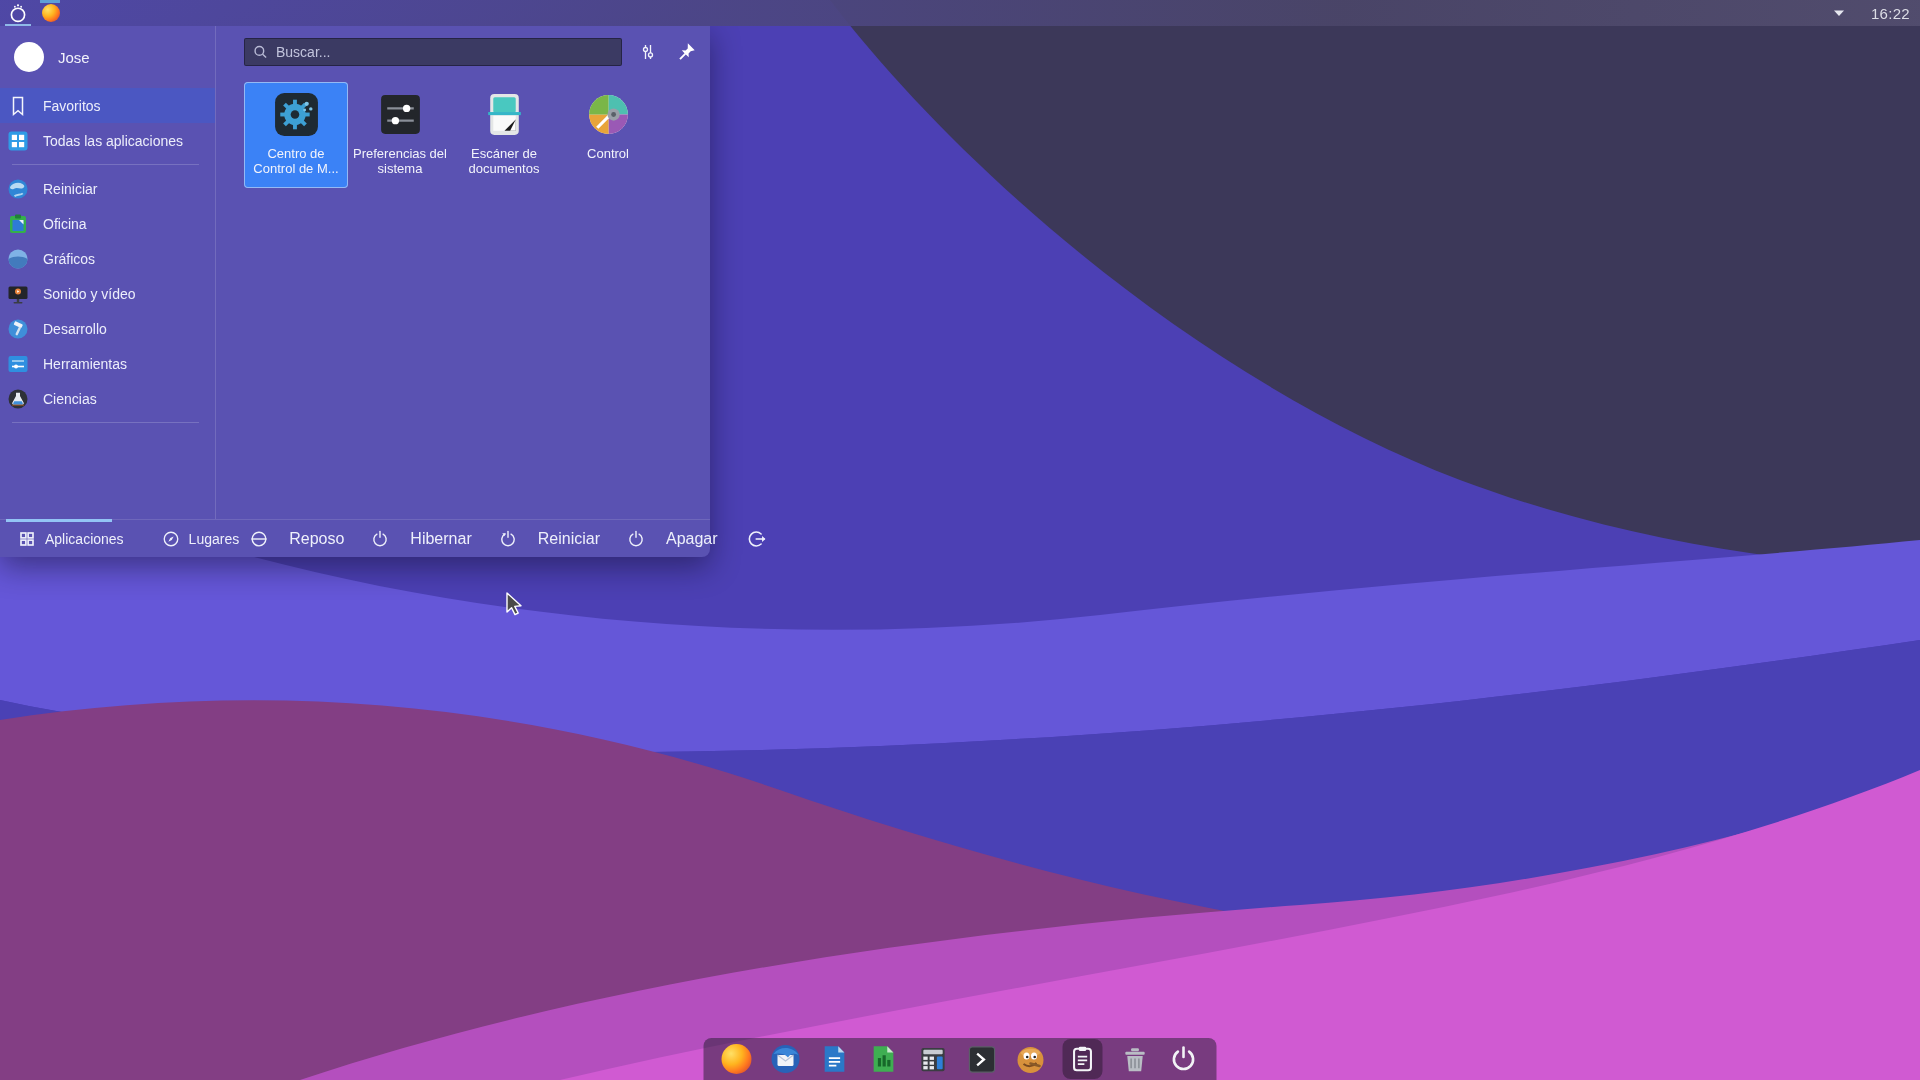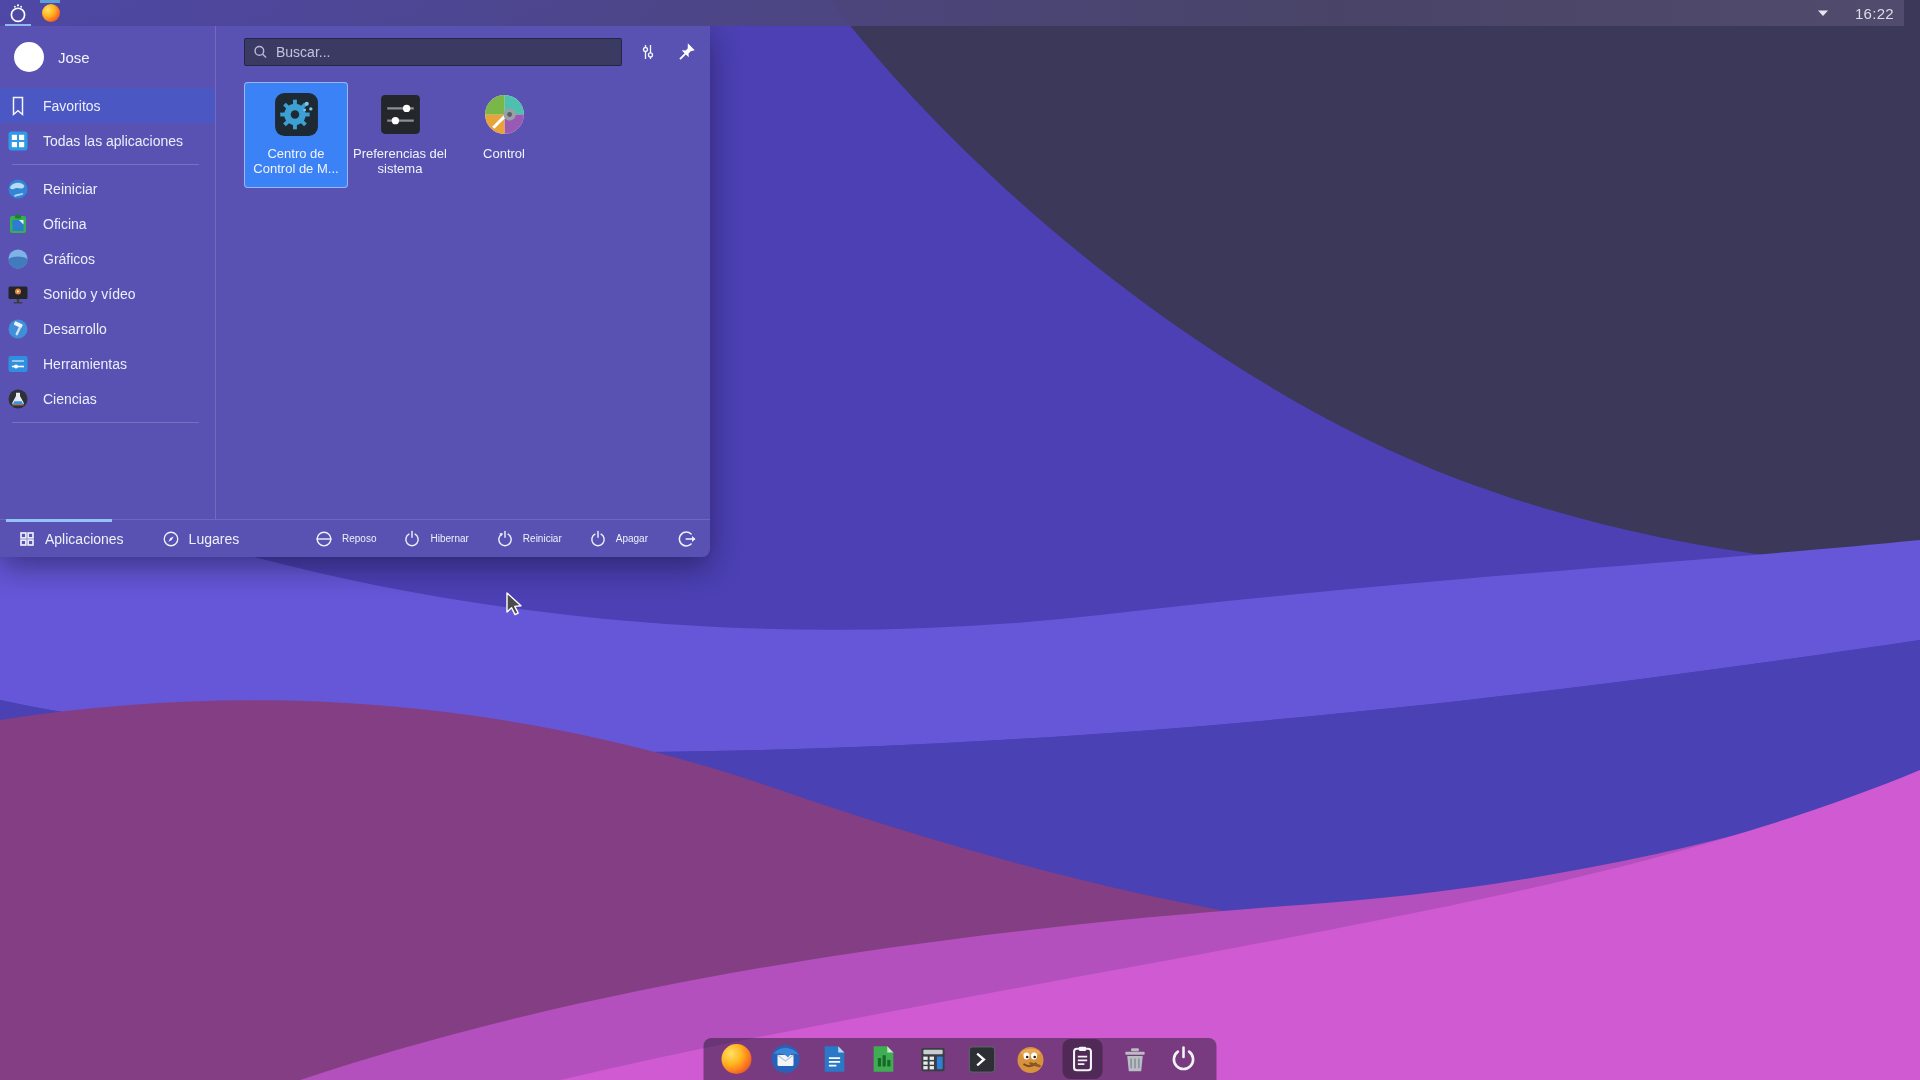--- a/index.html
+++ b/index.html
@@ -1,21 +1,21 @@
 <!DOCTYPE html>
 <html><head>
 <meta charset="utf-8">
 <style>
   * { margin:0; padding:0; box-sizing:border-box; }
   html,body { width:1920px; height:1080px; overflow:hidden; font-family:"Liberation Sans",sans-serif; }
   .stage { position:relative; width:1920px; height:1080px; background:#4c40b4; }
   .wallpaper { position:absolute; inset:0; }
 
   
-  .panel { position:absolute; top:0; left:0; right:16px; height:26px; z-index:30;
+  .panel { position:absolute; top:0; left:0; right:0; height:26px; z-index:30;
     background:linear-gradient(90deg, rgba(79,72,165,.96) 0%, rgba(76,70,130,.94) 40%, rgba(74,69,104,.94) 70%, rgba(82,77,110,.94) 100%);
     display:flex; align-items:center; }
   .panel-launcher { position:relative; width:36px; height:26px; display:flex; align-items:center; justify-content:center; cursor:pointer; }
   .panel-launcher .underline { position:absolute; bottom:0; left:5px; width:26px; height:2px; background:#8fb9e8; }
   .panel-task { position:relative; width:30px; height:26px; display:flex; align-items:center; justify-content:center; }
   .panel-task .topline { position:absolute; top:0; left:4px; width:20px; height:3px; background:#5e9fd6; }
   .ff-mini { width:18px; height:18px; border-radius:50%;
     background:radial-gradient(circle at 32% 32%, #ffe066, #ffb41f 38%, #ff7a1f 62%, #e3562a 80%, #a24b86 100%); }
   .panel-right { margin-left:auto; display:flex; align-items:center; gap:26px; padding-right:10px; }
   .clock { font-size:15px; color:#dcdde6; letter-spacing:.3px; }
@@ -49,21 +49,21 @@
     padding-top:8px; gap:7px; cursor:pointer; }
   .tile.selected { background:#3b82f6; box-shadow:inset 0 0 0 1px rgba(165,195,245,.85); }
   .tile-label { font-size:13px; line-height:1.18; color:#f2f3fb; text-align:center; padding:0 3px; }
 
   .footer { height:38px; border-top:1px solid rgba(255,255,255,.12); position:relative;
     display:flex; align-items:center; padding:0 8px; }
   .tab-indicator { position:absolute; top:-1px; left:6px; width:106px; height:3px; background:#93c4f5; }
   .tab { display:flex; align-items:center; gap:9px; color:#eef0fb; font-size:14px; padding:0 10px; height:100%; cursor:pointer; }
   .tab + .tab { margin-left:18px; }
   .session { margin-left:auto; display:flex; align-items:center; gap:26px; padding-right:4px; }
-  .action { display:flex; align-items:center; gap:8px; font-size:10px; color:#eef0fb; cursor:pointer;text-align:right; }
+  .action { display:flex; align-items:center; gap:20px; font-size:16px; color:#eef0fb; cursor:pointer;text-align:right; }
   .leave-btn { margin-left:2px; cursor:pointer; display:flex; align-items:center; }
 
   
   .dock { position:absolute; bottom:0; left:50%; transform:translateX(-50%); height:42px; z-index:25;
     background:rgba(32,28,44,.5); border-radius:8px 8px 0 0; display:flex; align-items:center; gap:15px; padding:0 16px; }
   .dock-item { width:34px; height:34px; display:flex; align-items:center; justify-content:center; cursor:pointer; border-radius:8px; }
   .dock-item.active { background:rgba(15,13,22,.38); width:40px; height:40px; }
   .ff-dock { width:30px; height:30px; border-radius:50%;
     background:radial-gradient(circle at 32% 32%, #ffe066, #ffb41f 38%, #ff7a1f 62%, #e3562a 80%, #a24b86 100%); }
 
@@ -249,20 +249,31 @@
           </div>
           <div class="tile">
             <svg width="49" height="49" viewBox="0 0 48 48">
               <rect x="5" y="5" width="38" height="38" rx="4" fill="#23262b"></rect>
               <path d="M11 18h26" stroke="#8a8f98" stroke-width="2.2"></path>
               <circle cx="30" cy="18" r="3.6" fill="#ffffff"></circle>
               <path d="M11 30h26" stroke="#8a8f98" stroke-width="2.2"></path>
               <circle cx="19" cy="30" r="3.6" fill="#ffffff"></circle>
             </svg>
             <div class="tile-label">Preferencias del sistema</div>
+          </div>
+          <div class="tile">
+            <svg width="49" height="49" viewBox="0 0 48 48">
+              <rect x="10" y="4" width="28" height="40" rx="4" fill="#e4e6e6"></rect>
+              <rect x="13" y="7" width="22" height="15" rx="1.5" fill="#49c8c0"></rect>
+              <rect x="13" y="25" width="22" height="15" fill="#fafafa"></rect>
+              <path d="M35 29 L35 40 L24 40 Z" fill="#1c1c1c"></path>
+              <path d="M35 29 l-5.5 11 h5.5 z" fill="#ffffff"></path>
+              <rect x="8" y="21.6" width="32" height="3" fill="#35b6c8"></rect>
+            </svg>
+            <div class="tile-label">Escáner de documentos</div>
           </div>
           <div class="tile">
             <svg width="49" height="49" viewBox="0 0 48 48">
               <circle cx="24" cy="24" r="19" fill="#e8e8e8"></circle>
               <path d="M24 24 L24 5 A19 19 0 0 1 43 24 Z" fill="#4ec0b0"></path>
               <path d="M24 24 L43 24 A19 19 0 0 1 24 43 Z" fill="#9a59b5"></path>
               <path d="M24 24 L24 43 A19 19 0 0 1 5 24 Z" fill="#e8a43a"></path>
               <path d="M24 24 L5 24 A19 19 0 0 1 24 5 Z" fill="#7ab648"></path>
               <path d="M13 37 L30 20" stroke="#ffffff" stroke-width="3"></path>
               <circle cx="29" cy="24" r="6" fill="#9aa0a8"></circle>

